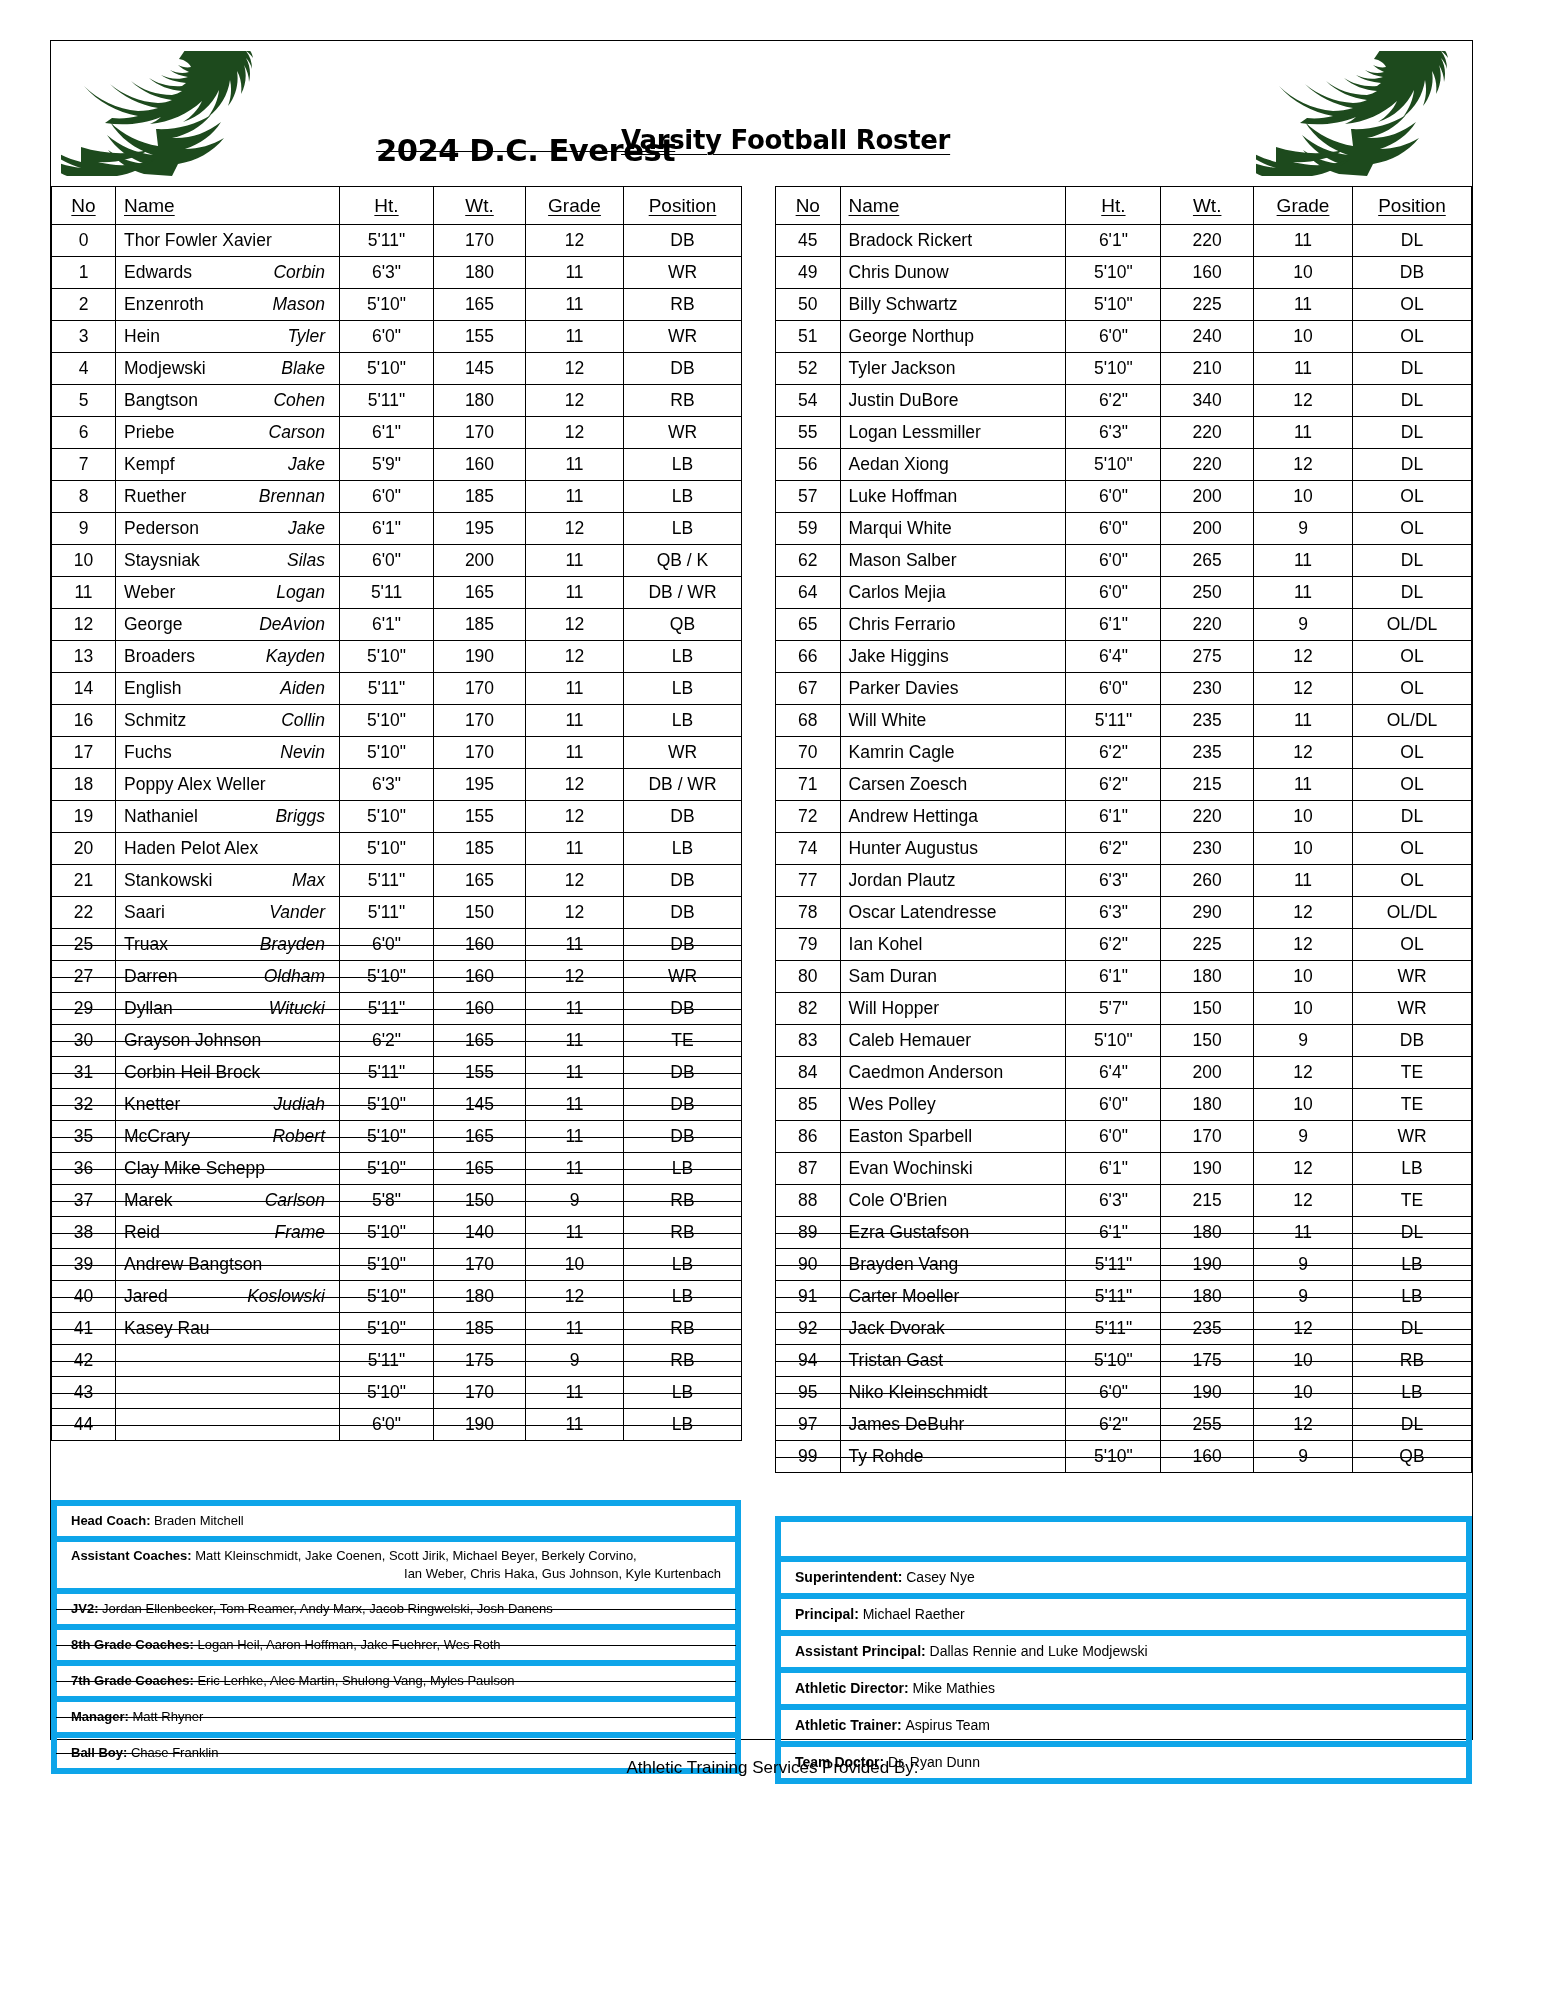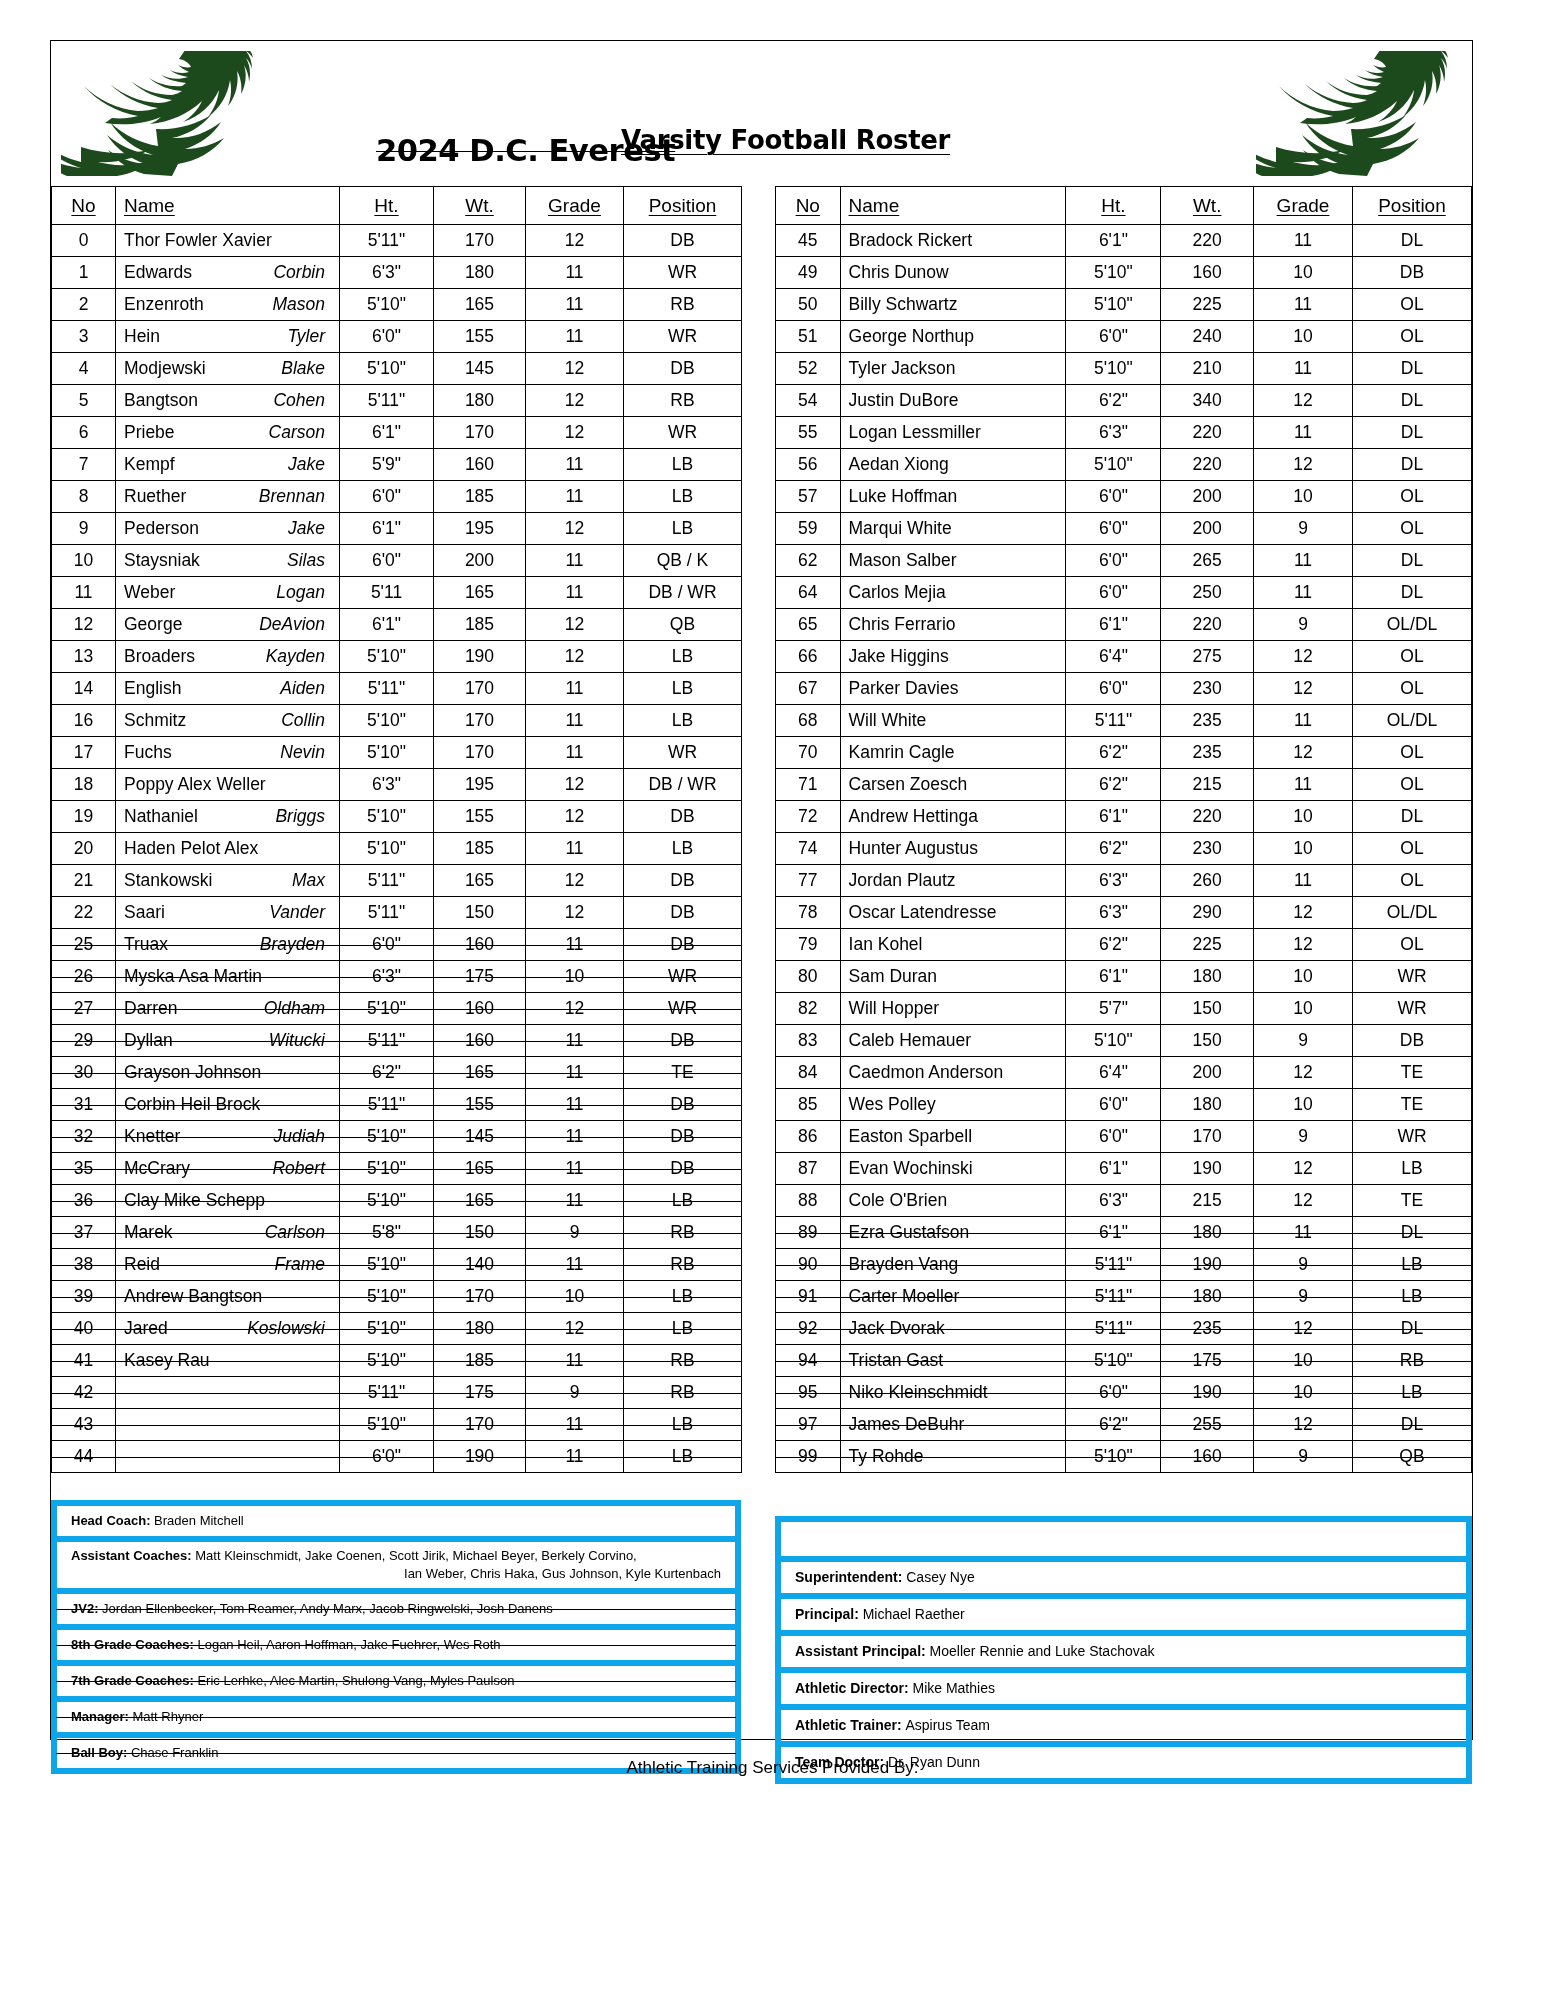--- a/index.html
+++ b/index.html
@@ -471,28 +471,20 @@
           <td class="c-name">
             <span class="nm">
               <span class="a">Truax</span>
               <span class="b">Brayden</span>
             </span>
           </td>
           <td>6'0"</td>
           <td>160</td>
           <td>11</td>
           <td>DB</td>
-        </tr>
-        <tr class="struck">
-          <td>26</td>
-          <td class="c-name">Myska  Asa  Martin</td>
-          <td>6'3"</td>
-          <td>175</td>
-          <td>10</td>
-          <td>WR</td>
         </tr>
         <tr class="struck">
           <td>27</td>
           <td class="c-name">
             <span class="nm">
               <span class="a">Darren</span>
               <span class="b">Oldham</span>
             </span>
           </td>
           <td>5'10"</td>
@@ -1033,21 +1025,21 @@
         <tr>
           <td class="spacer">&nbsp;</td>
         </tr>
         <tr>
           <td><span class="lbl">Superintendent: </span><span>Casey Nye</span></td>
         </tr>
         <tr>
           <td><span class="lbl">Principal: </span><span>Michael Raether</span></td>
         </tr>
         <tr>
-          <td><span class="lbl">Assistant Principal: </span><span>Moeller Rennie and Luke Stachovak</span></td>
+          <td><span class="lbl">Assistant Principal: </span><span>Dallas Rennie and Luke Modjewski</span></td>
         </tr>
         <tr>
           <td><span class="lbl">Athletic Director: </span><span>Mike Mathies</span></td>
         </tr>
         <tr>
           <td><span class="lbl">Athletic Trainer: </span><span>Aspirus Team</span></td>
         </tr>
         <tr>
           <td><span class="lbl">Team Doctor: </span><span>Dr. Ryan Dunn</span></td>
         </tr>

